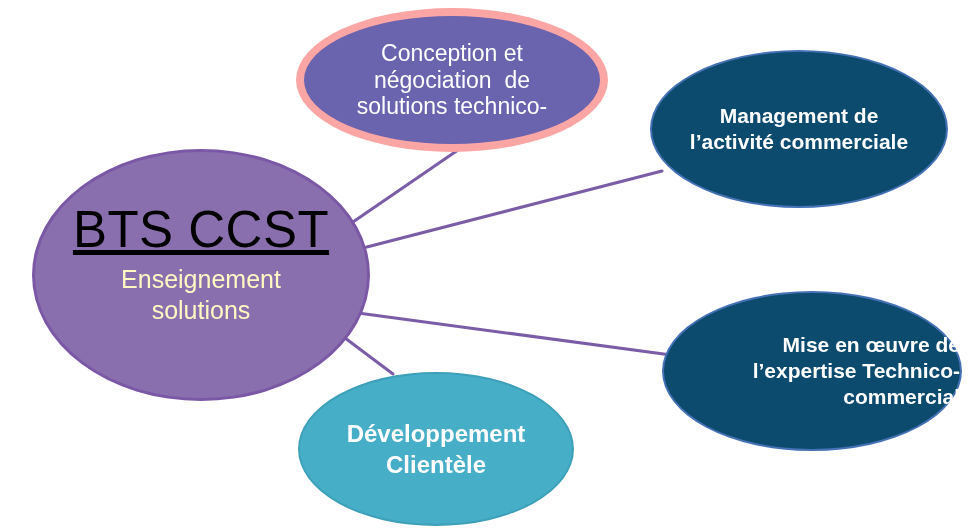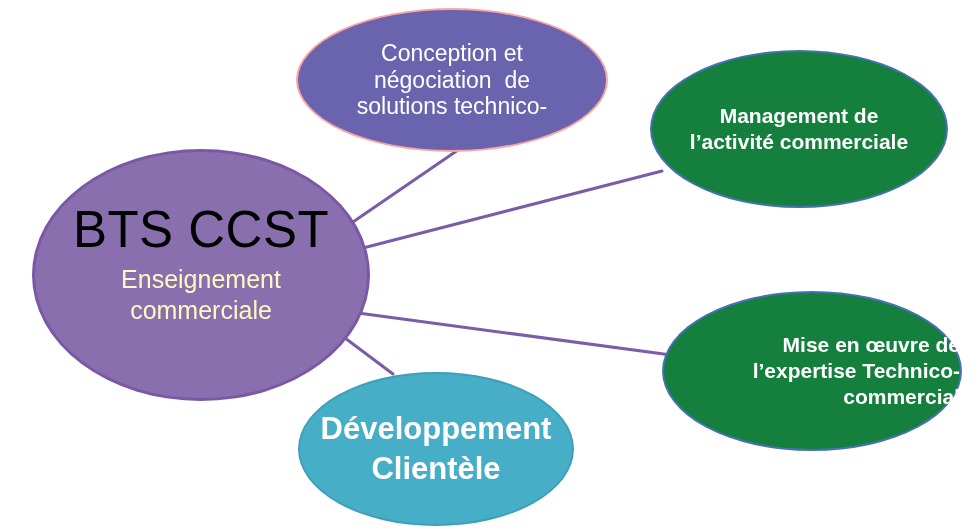--- a/index.html
+++ b/index.html
@@ -39,88 +39,89 @@
     background: #8a6fae;
     border: 3px solid #7b58a5;
     padding-bottom: 22px;
   }
   .main-title {
     color: #000000;
     font-size: 51px;
     font-weight: 400;
     line-height: 1.1;
     letter-spacing: 0.5px;
+    text-decoration: underline;
   }
   .main-subtitle {
     margin-top: 6px;
     color: #fef9c3;
     font-size: 25px;
     font-weight: 400;
     line-height: 1.25;
   }
 
   
   .node-conception {
     left: 296px; top: 8px;
     width: 312px; height: 144px;
     background: #6a63ae;
-    border: 2px solid #fca5a5;
+    border: 8px solid #fca5a5;
     color: #ffffff;
     font-size: 23px;
     font-weight: 400;
     line-height: 1.17;
   }
 
   
   .node-management {
     left: 650px; top: 50px;
     width: 298px; height: 158px;
   }
   .node-expertise {
     left: 662px; top: 291px;
     width: 300px; height: 160px; align-items: flex-end;
   }
   .node-blue {
-    background: #15803d;
+    background: #0c4a6e;
     border: 2px solid #4571b5;
     color: #ffffff;
     font-size: 21px;
     font-weight: 700;
     line-height: 1.25;
   }
 
   
   .node-clientele {
     left: 298px; top: 372px;
     width: 276px; height: 154px;
     background: #46aec7;
     border: 2px solid #3da0b8;
     color: #ffffff;
-    font-size: 31px;
+    font-size: 24px;
     font-weight: 700;
     line-height: 1.3;
   }
 </style>
 </head>
 <body>
 
 <div class="canvas">
 
   <svg class="connectors" viewBox="0 0 980 532" xmlns="http://www.w3.org/2000/svg">
     <line x1="350" y1="224" x2="458" y2="150" stroke="#7a5ca7" stroke-width="3" stroke-linecap="round"></line>
     <line x1="363" y1="248" x2="662" y2="171" stroke="#7a5ca7" stroke-width="3" stroke-linecap="round"></line>
     <line x1="358" y1="313" x2="686" y2="357" stroke="#7a5ca7" stroke-width="3" stroke-linecap="round"></line>
     <line x1="345" y1="338" x2="393" y2="374" stroke="#7a5ca7" stroke-width="3" stroke-linecap="round"></line>
   </svg>
 
   <div class="node node-main">
     <div class="main-title">BTS CCST</div>
     <div class="main-subtitle">
       <span class="line">Enseignement</span>
-      <span class="line">commerciale</span>
+      <span class="line">solutions</span>
     </div>
   </div>
 
   <div class="node node-conception">
     <span class="line">Conception et</span>
     <span class="line">négociation  de</span>
     <span class="line">solutions technico-</span>
   </div>
 
   <div class="node node-blue node-management">

